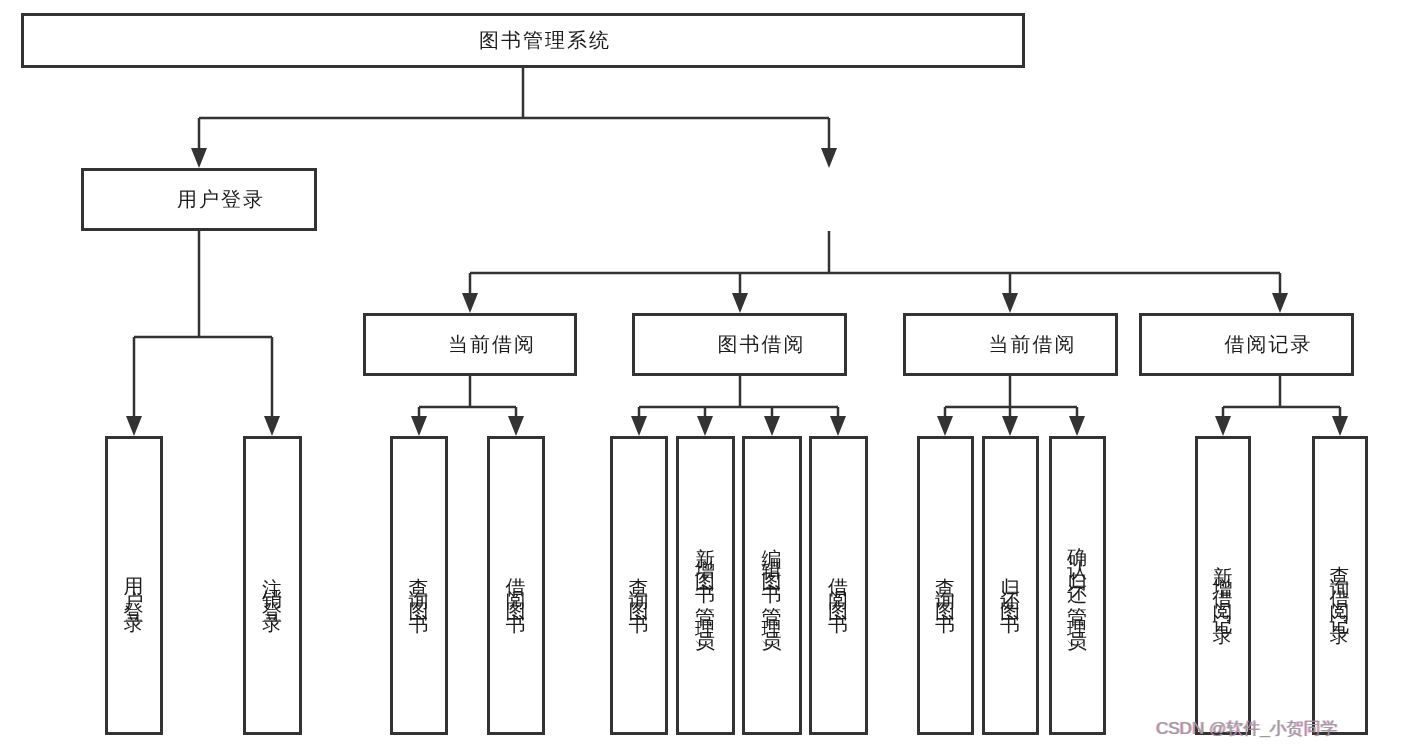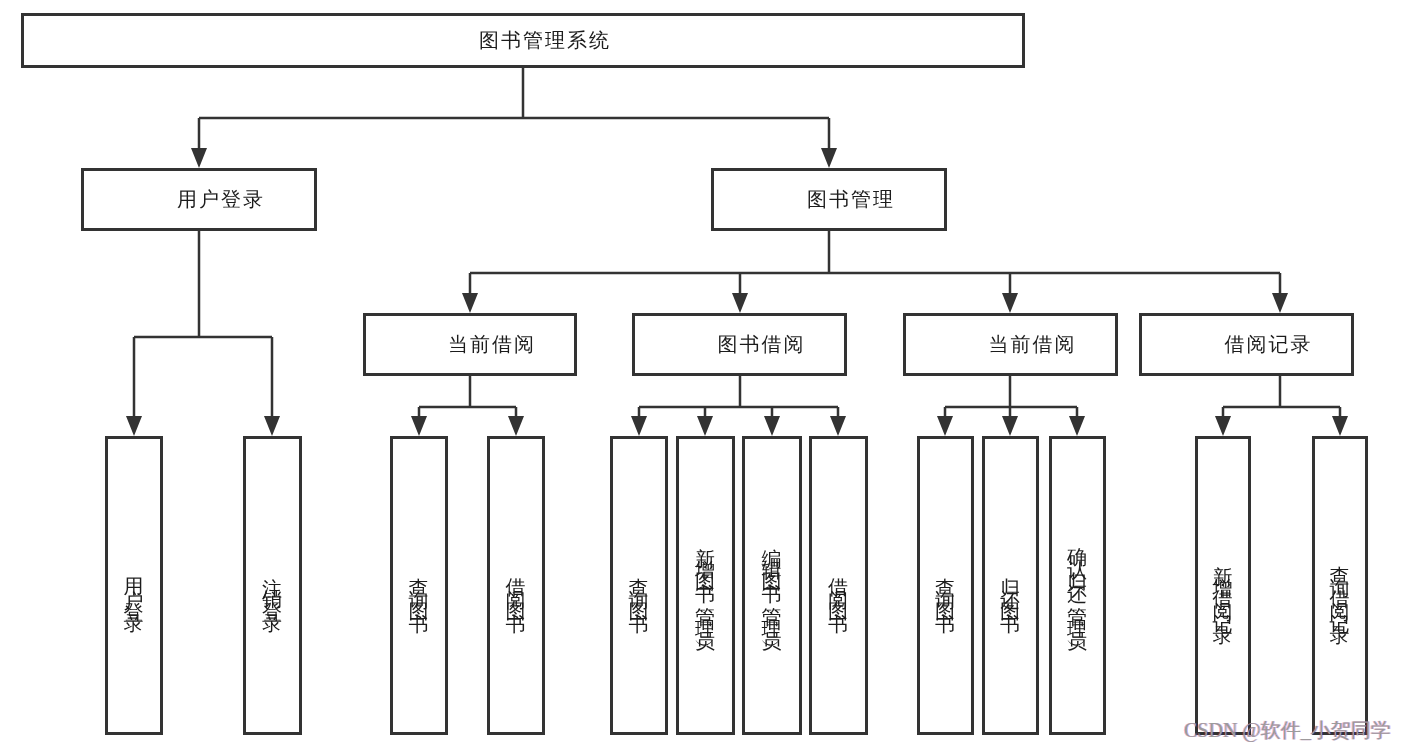--- a/index.html
+++ b/index.html
@@ -32,27 +32,26 @@
   .vbox{
     font-size:20px;
     writing-mode:vertical-rl;
     text-orientation:mixed;
     letter-spacing:12px;
     line-height:1;
     padding:6px 0;
   }
   .watermark{
     position:absolute;
-    left:1184px;top:717px;
-    font-size:20px;
+    left:1156px;top:717px;
+    font-size:17px;
     color:var(--wm);
     white-space:nowrap;
     text-shadow:-1px 0 rgba(255,60,60,.35),1px 0 rgba(60,60,255,.35);
     z-index:5;
-    font-family:Liberation Serif, serif;
   }
 </style>
 </head>
 <body>
 
 <div class="canvas">
 
   <svg class="connectors" width="1405" height="747" viewBox="0 0 1405 747" aria-hidden="true">
 
     <path d="M523,68 L523,118 M199,118 L829,118 M199,118 L199,154 M829,118 L829,154"></path>
@@ -88,23 +87,20 @@
     <polygon points="1215,416 1231,416 1223,436"></polygon>
     <polygon points="1332,416 1348,416 1340,436"></polygon>
   </svg>
 
   <div class="node hbox" style="left:21px;top:13px;width:1004px;height:55px">
     <span>图书管理系统</span>
   </div>
 
   <div class="node hbox" style="left:81px;top:168px;width:236px;height:63px">
     <span>用户登录</span>
-  </div>
-  <div class="node hbox" style="left:711px;top:168px;width:236px;height:63px">
-    <span>图书管理</span>
   </div>
 
   <div class="node hbox" style="left:363px;top:313px;width:214px;height:63px">
     <span>当前借阅</span>
   </div>
   <div class="node hbox" style="left:903px;top:313px;width:215px;height:63px">
     <span>当前借阅</span>
   </div>
   <div class="node hbox" style="left:632px;top:313px;width:215px;height:63px">
     <span>图书借阅</span>

